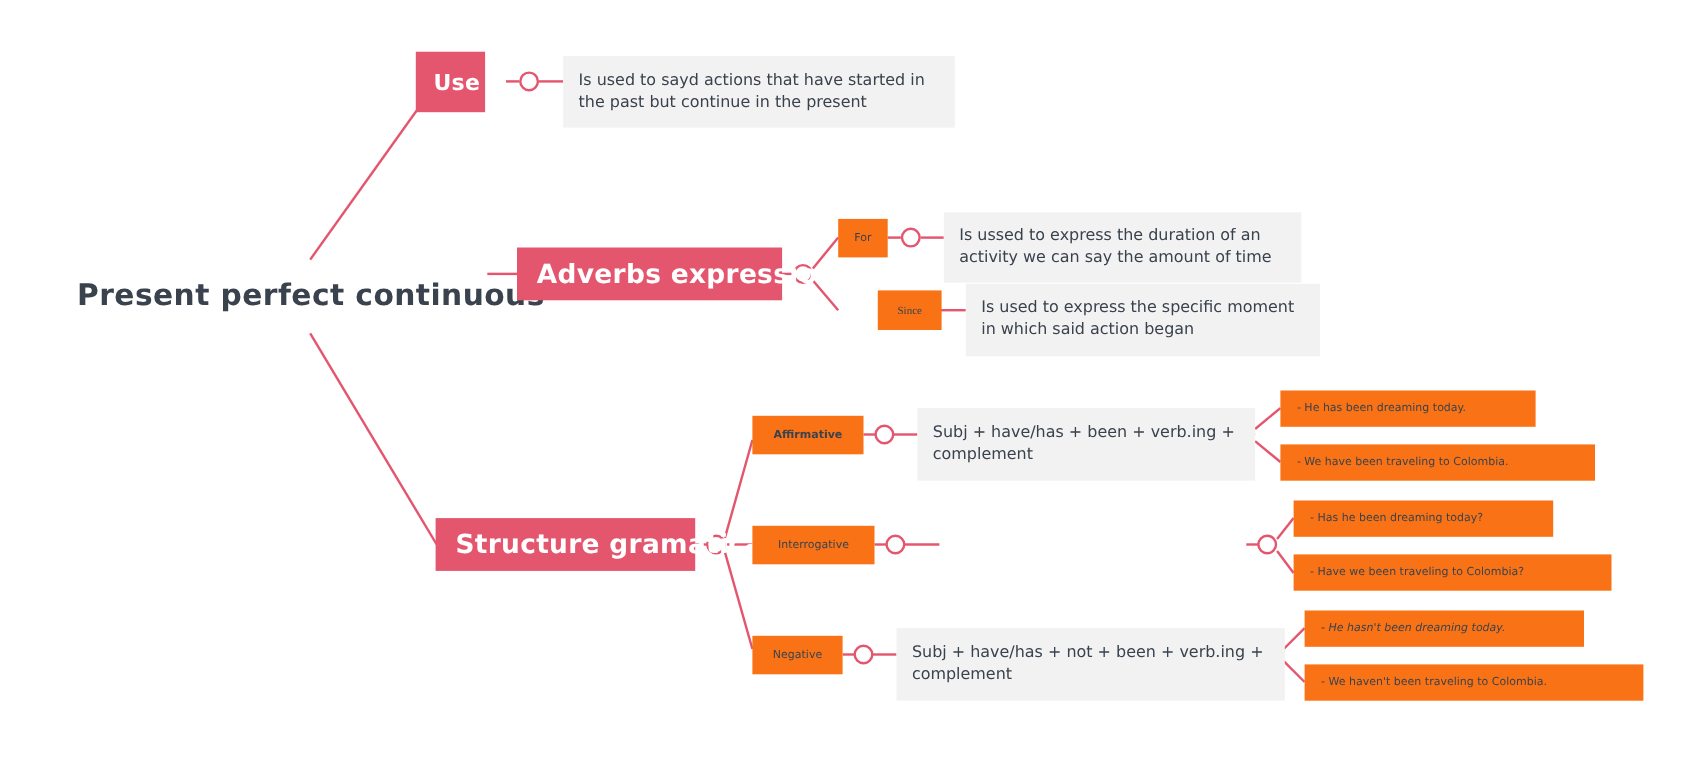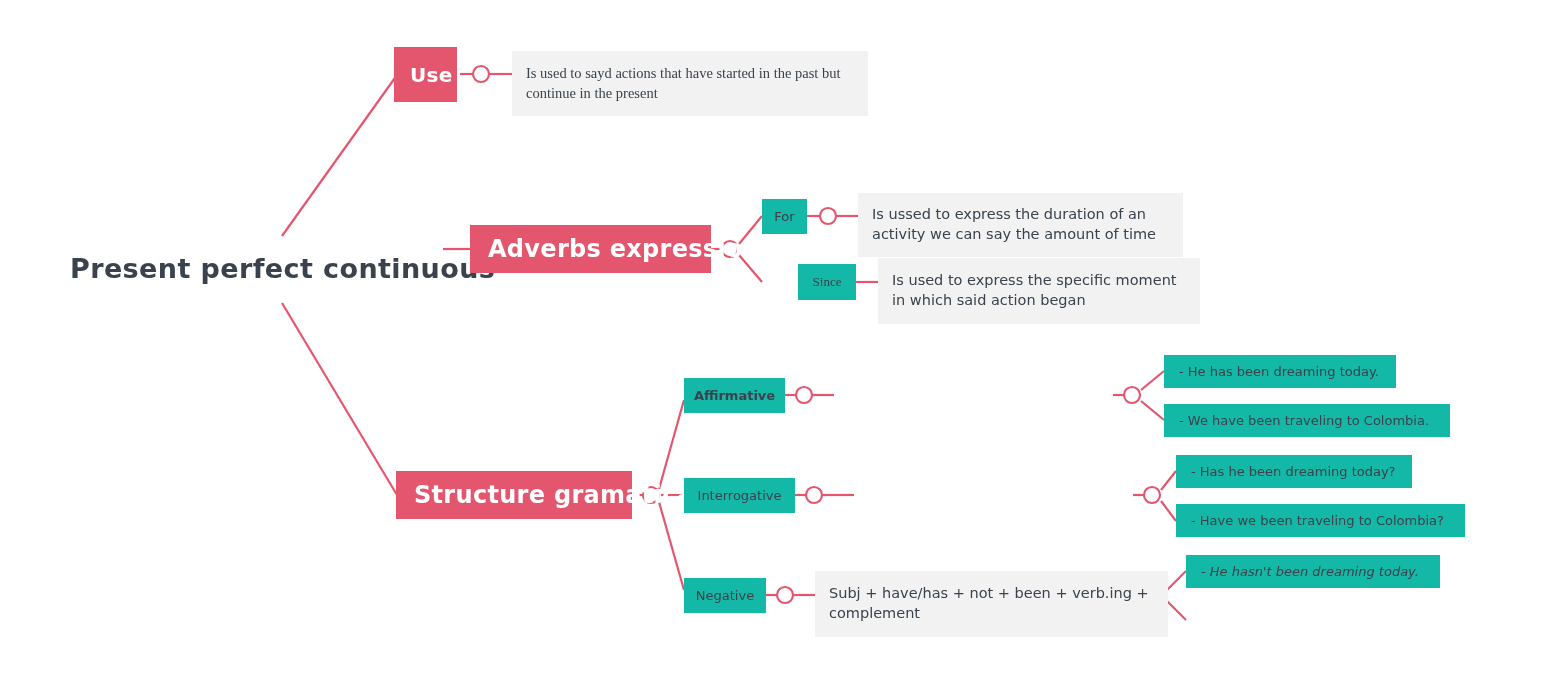--- a/index.html
+++ b/index.html
@@ -51,23 +51,23 @@
     letter-spacing: 0.3px;
     padding: 0 18px;
     white-space: nowrap;
   }
   .pink-box.small {
     font-size: 20px;
     padding: 0 16px;
   }
   
   .grey-chip {
-    background: #14b8a6;
+    background: #f97316;
     color: #3a424d;
-    font-size: 13px;
+    font-size: 10px;
     padding: 0 15px;
     white-space: nowrap;
   }
   
   .grey-text {
     background: #f2f2f2;
     color: #3a424d;
     font-size: 14.5px;
     line-height: 1.35;
     padding: 9px 14px;
@@ -140,23 +140,23 @@
       <circle cx="814" cy="495" r="8"></circle>
       <circle cx="785" cy="595" r="8"></circle>
       <circle cx="1132" cy="395" r="8"></circle>
       <circle cx="1152" cy="495" r="8"></circle>
       <circle cx="1158" cy="595" r="8"></circle>
     </g>
   </svg>
 
   <div class="node root-title" style="left:70px; top:250px; height:36px;">Present perfect continuous</div>
 
-  <div class="node pink-box small" style="left:394px; top:47px; width:63px; height:55px;">Use</div>
-
-  <div class="grey-text" style="position:absolute; left:512px; top:51px; width:328px; height:47px;font-family:Liberation Serif, serif;">
+  <div class="node pink-box small" style="left:378px; top:47px; width:63px; height:55px;">Use</div>
+
+  <div class="grey-text" style="position:absolute; left:512px; top:51px; width:328px; height:47px;">
     <span>Is used to sayd actions that have started in the past but continue in the present</span>
   </div>
 
   <div class="node pink-box" style="left:470px; top:225px; width:241px; height:48px;">Adverbs expressions</div>
 
   <div class="node grey-chip" style="left:762px; top:199px; width:45px; height:35px; justify-content:center;">For</div>
 
   <div class="grey-text" style="position:absolute; left:858px; top:193px; width:297px; height:46px;">
     <span>Is ussed to express the duration of an activity we can say the amount of time</span>
   </div>
@@ -164,34 +164,38 @@
   <div class="node grey-chip" style="left:798px; top:264px; width:58px; height:36px; justify-content:center;font-family:Liberation Serif, serif;">Since</div>
 
   <div class="grey-text" style="position:absolute; left:878px; top:258px; width:294px; height:48px;">
     <span>Is used to express the specific moment in which said action began</span>
   </div>
 
   <div class="node pink-box" style="left:396px; top:471px; width:236px; height:48px;">Structure gramatical</div>
 
   <div class="node grey-chip" style="left:684px; top:378px; width:101px; height:35px; justify-content:center;font-weight:bold;">Affirmative</div>
 
+  <div class="grey-text" style="position:absolute; left:834px; top:371px; width:279px; height:48px;">
+    <span>Subj + have/has + been + verb.ing + complement</span>
+  </div>
 
   <div class="node grey-chip" style="left:1164px; top:404px; width:286px; height:33px;">- We have been traveling to Colombia.</div>
 
   <div class="node grey-chip" style="left:1164px; top:355px; width:232px; height:33px;">- He has been dreaming today.</div>
 
   <div class="node grey-chip" style="left:684px; top:478px; width:111px; height:35px; justify-content:center;">Interrogative</div>
 
 
   <div class="node grey-chip" style="left:1176px; top:504px; width:289px; height:33px;">- Have we been traveling to Colombia?</div>
 
   <div class="node grey-chip" style="left:1176px; top:455px; width:236px; height:33px;">- Has he been dreaming today?</div>
 
   <div class="node grey-chip" style="left:684px; top:578px; width:82px; height:35px; justify-content:center;">Negative</div>
 
   <div class="grey-text" style="position:absolute; left:815px; top:571px; width:325px; height:48px;">
     <span>Subj + have/has + not + been + verb.ing + complement</span>
   </div>
 
   <div class="node grey-chip" style="left:1186px; top:555px; width:254px; height:33px;font-style:italic;">- He hasn't been dreaming today.</div>
 
+  <div class="node grey-chip" style="left:1186px; top:604px; width:308px; height:33px;">- We haven't been traveling to Colombia.</div>
 
 </div>
 
 </body></html>

